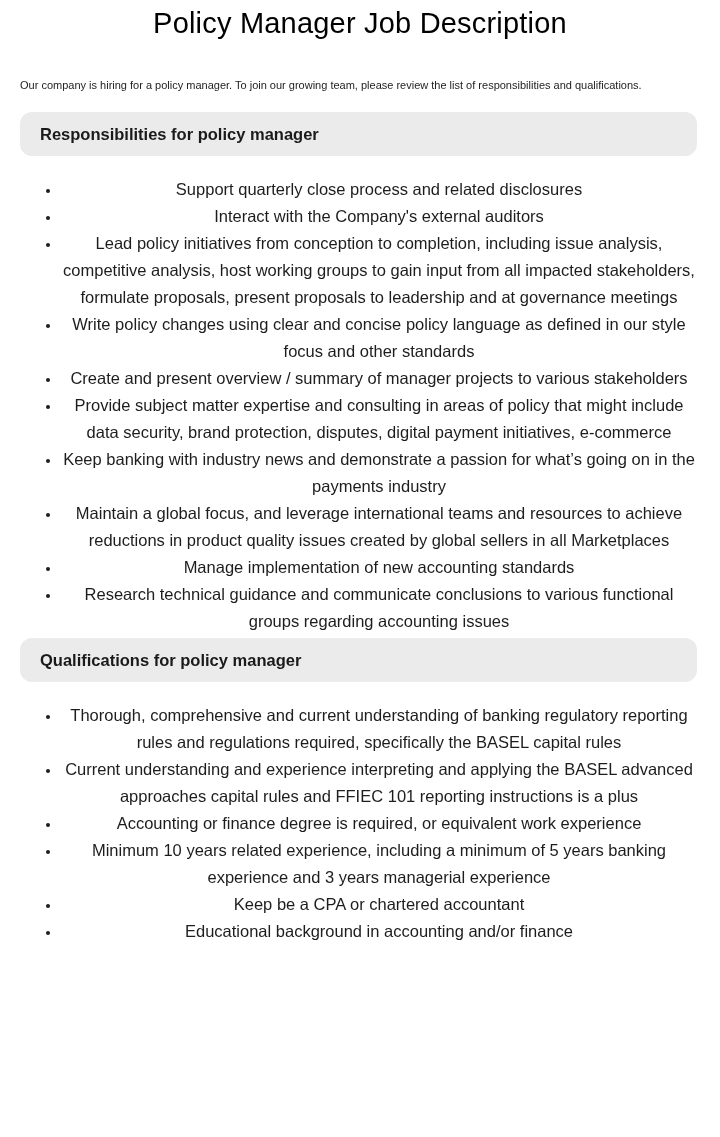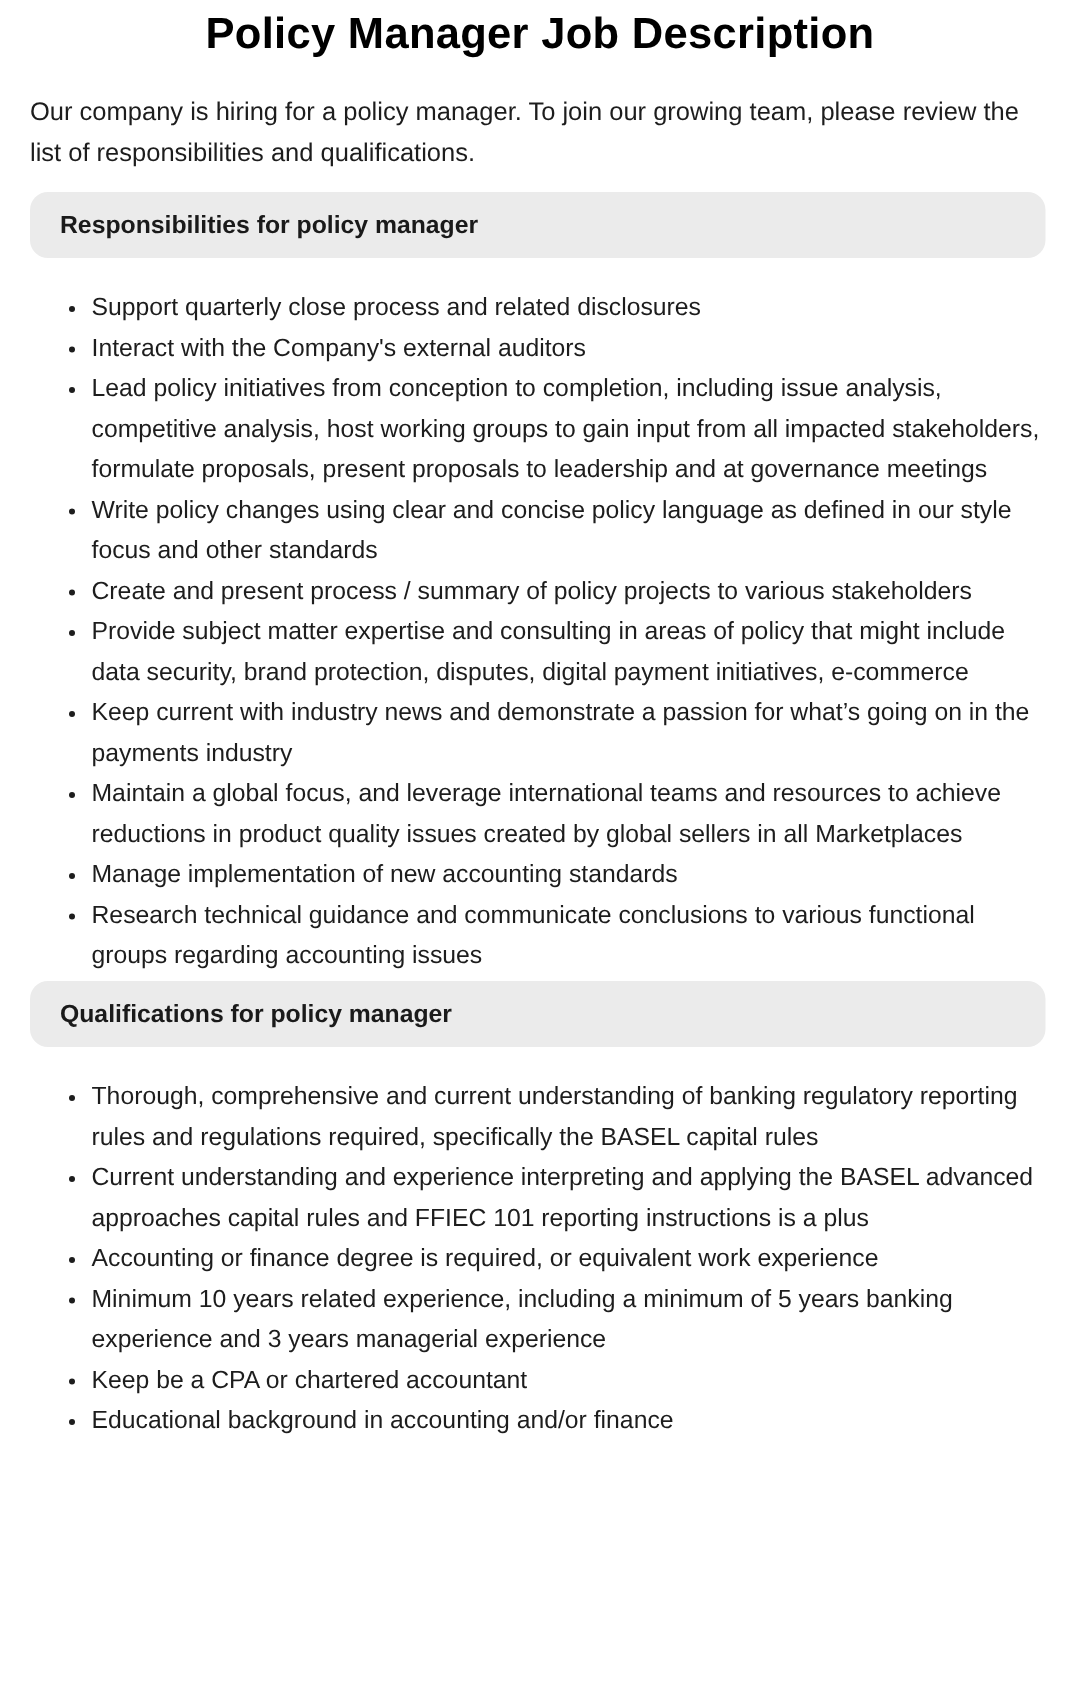--- a/index.html
+++ b/index.html
@@ -11,28 +11,28 @@
   }
   body {
     font-family: "Liberation Sans", "DejaVu Sans", sans-serif;
     color: #1d1d1d;
     min-height: 1137px;
   }
   .page-title {
     margin: 6px 0 0 0;
     font-size: 29px;
     line-height: 34px;
-    font-weight: bold;
+    font-weight: normal;
     color: #000000;
     text-align: center;
     letter-spacing: 0.2px;
   }
   .intro {
-    margin: 21px 22px 0 20px;
-    font-size: 17px;
+    margin: 32px 22px 0 20px;
+    font-size: 11px;
     line-height: 27px;
   }
   .section-header {
     margin: 13px 23px 0 20px;
     background: #ebebeb;
     padding: 12px 12px 12px 20px;
     font-size: 16.5px;
     line-height: 20px;
     font-weight: bold;
     color: #1a1a1a;
@@ -40,20 +40,21 @@
   }
   .section-header.second {
     margin-top: 3px;
   }
   ul.bullet-list {
     margin: 20px 23px 0 20px;
     padding: 0 0 0 41px;
     font-size: 16.5px;
     line-height: 27px;
     list-style: disc outside;
+    text-align: center;
   }
   ul.bullet-list li {
     padding: 0;
     margin: 0;
   }
   ul.bullet-list li::marker {
     font-size: 13px;
   }
 </style>
 </head>
@@ -63,23 +64,23 @@
 
 <p class="intro">Our company is hiring for a policy manager. To join our growing team, please review the list of responsibilities and qualifications.</p>
 
 <section>
   <div class="section-header">Responsibilities for policy manager</div>
   <ul class="bullet-list">
     <li>Support quarterly close process and related disclosures</li>
     <li>Interact with the Company's external auditors</li>
     <li>Lead policy initiatives from conception to completion, including issue analysis, competitive analysis, host working groups to gain input from all impacted stakeholders, formulate proposals, present proposals to leadership and at governance meetings</li>
     <li>Write policy changes using clear and concise policy language as defined in our style focus and other standards</li>
-    <li>Create and present process / summary of policy projects to various stakeholders</li>
+    <li>Create and present overview / summary of manager projects to various stakeholders</li>
     <li>Provide subject matter expertise and consulting in areas of policy that might include data security, brand protection, disputes, digital payment initiatives, e-commerce</li>
-    <li>Keep current with industry news and demonstrate a passion for what’s going on in the payments industry</li>
+    <li>Keep banking with industry news and demonstrate a passion for what’s going on in the payments industry</li>
     <li>Maintain a global focus, and leverage international teams and resources to achieve reductions in product quality issues created by global sellers in all Marketplaces</li>
     <li>Manage implementation of new accounting standards</li>
     <li>Research technical guidance and communicate conclusions to various functional groups regarding accounting issues</li>
   </ul>
 </section>
 
 <section>
   <div class="section-header second">Qualifications for policy manager</div>
   <ul class="bullet-list">
     <li>Thorough, comprehensive and current understanding of banking regulatory reporting rules and regulations required, specifically the BASEL capital rules</li>

